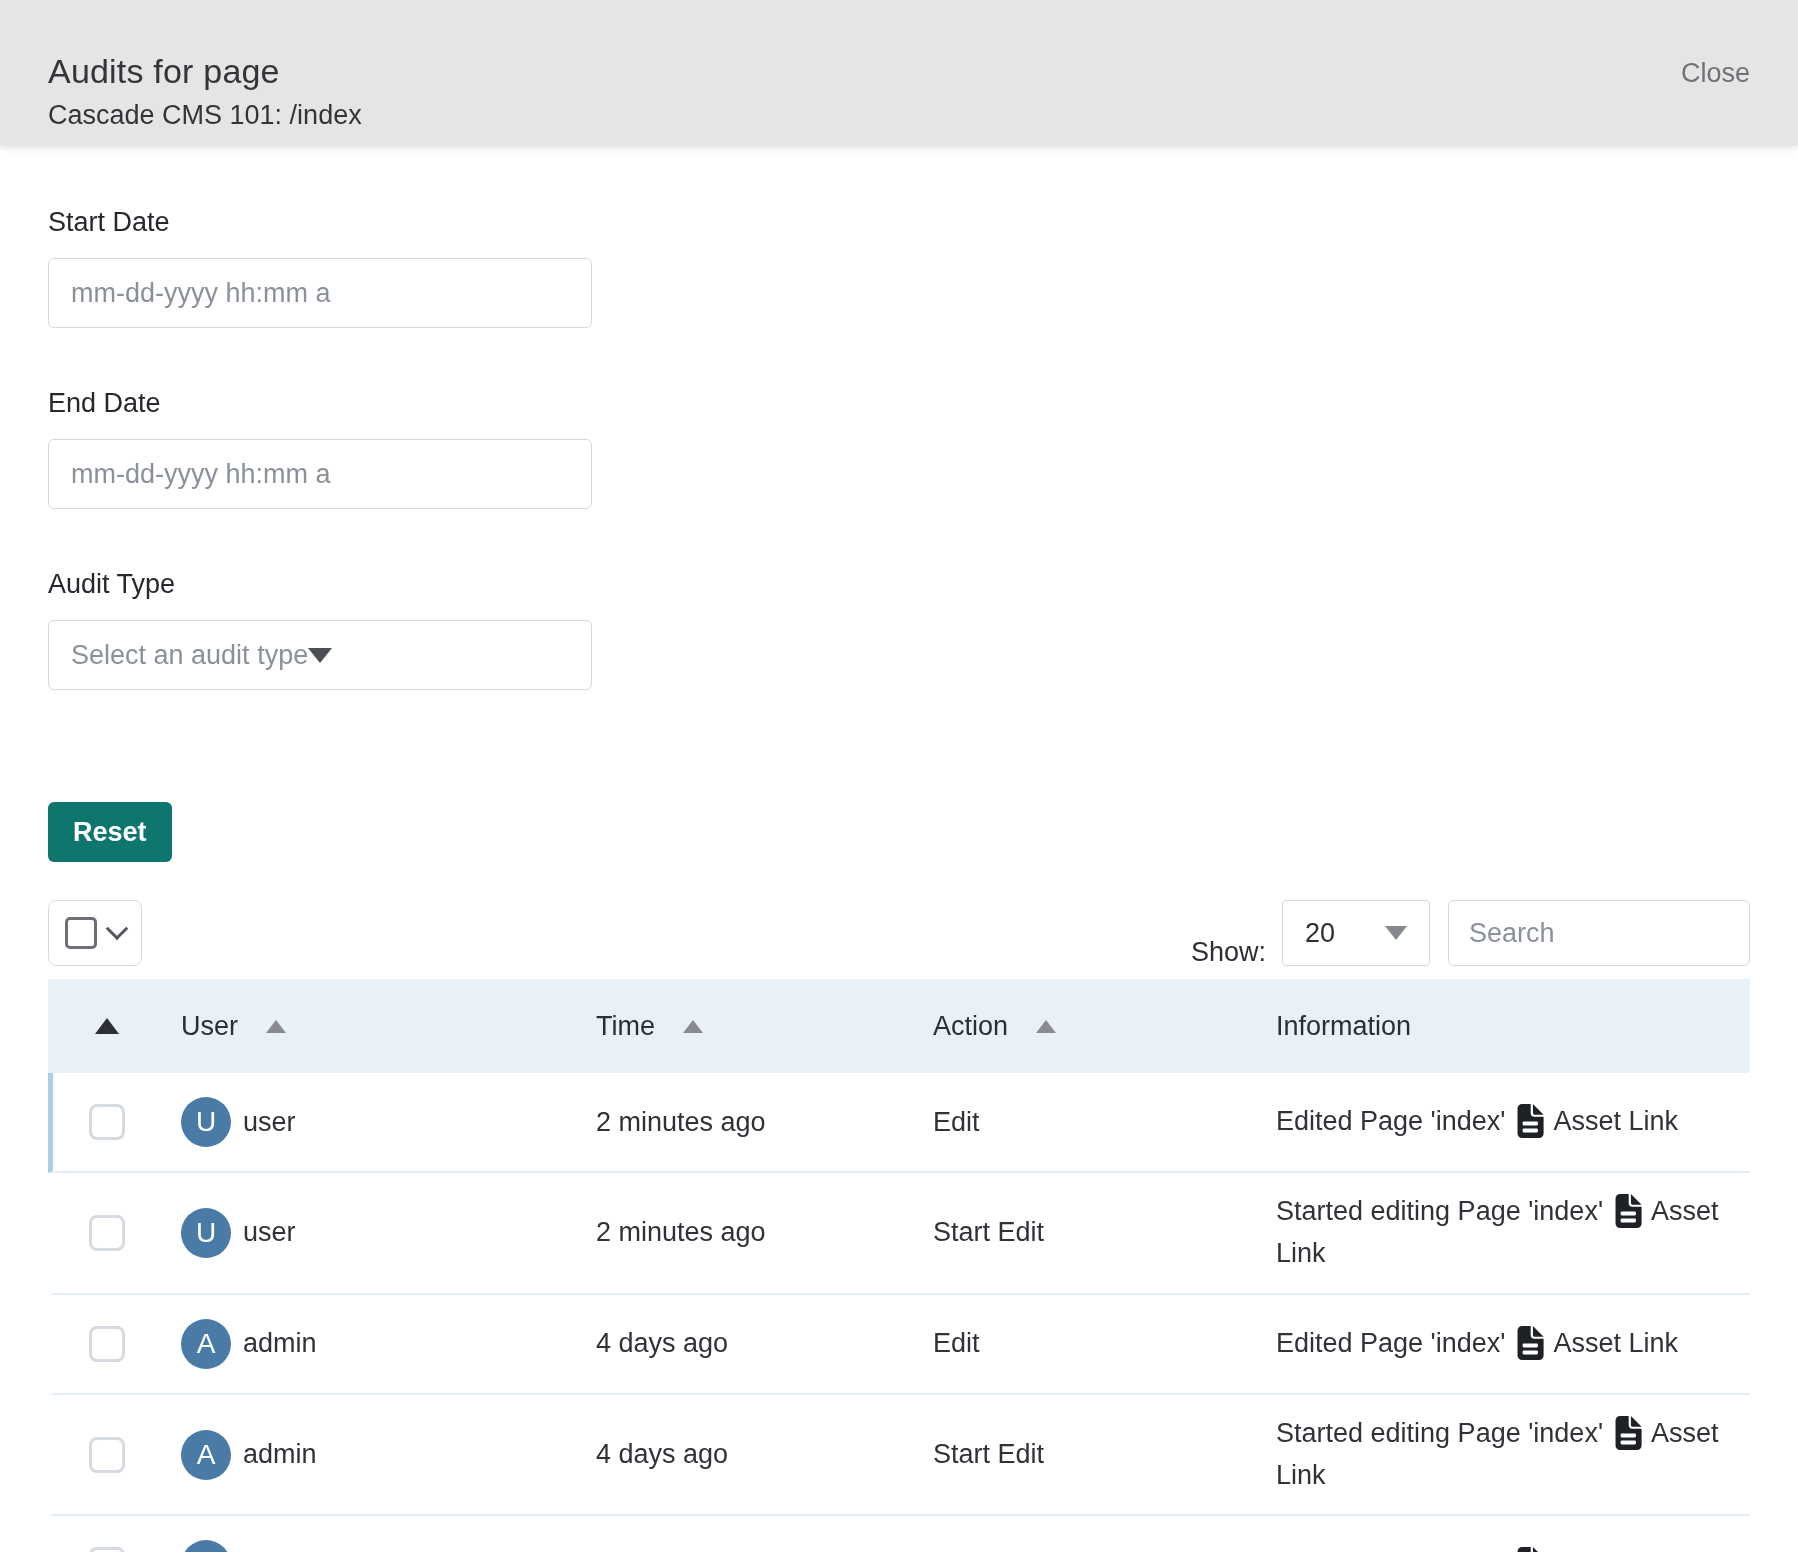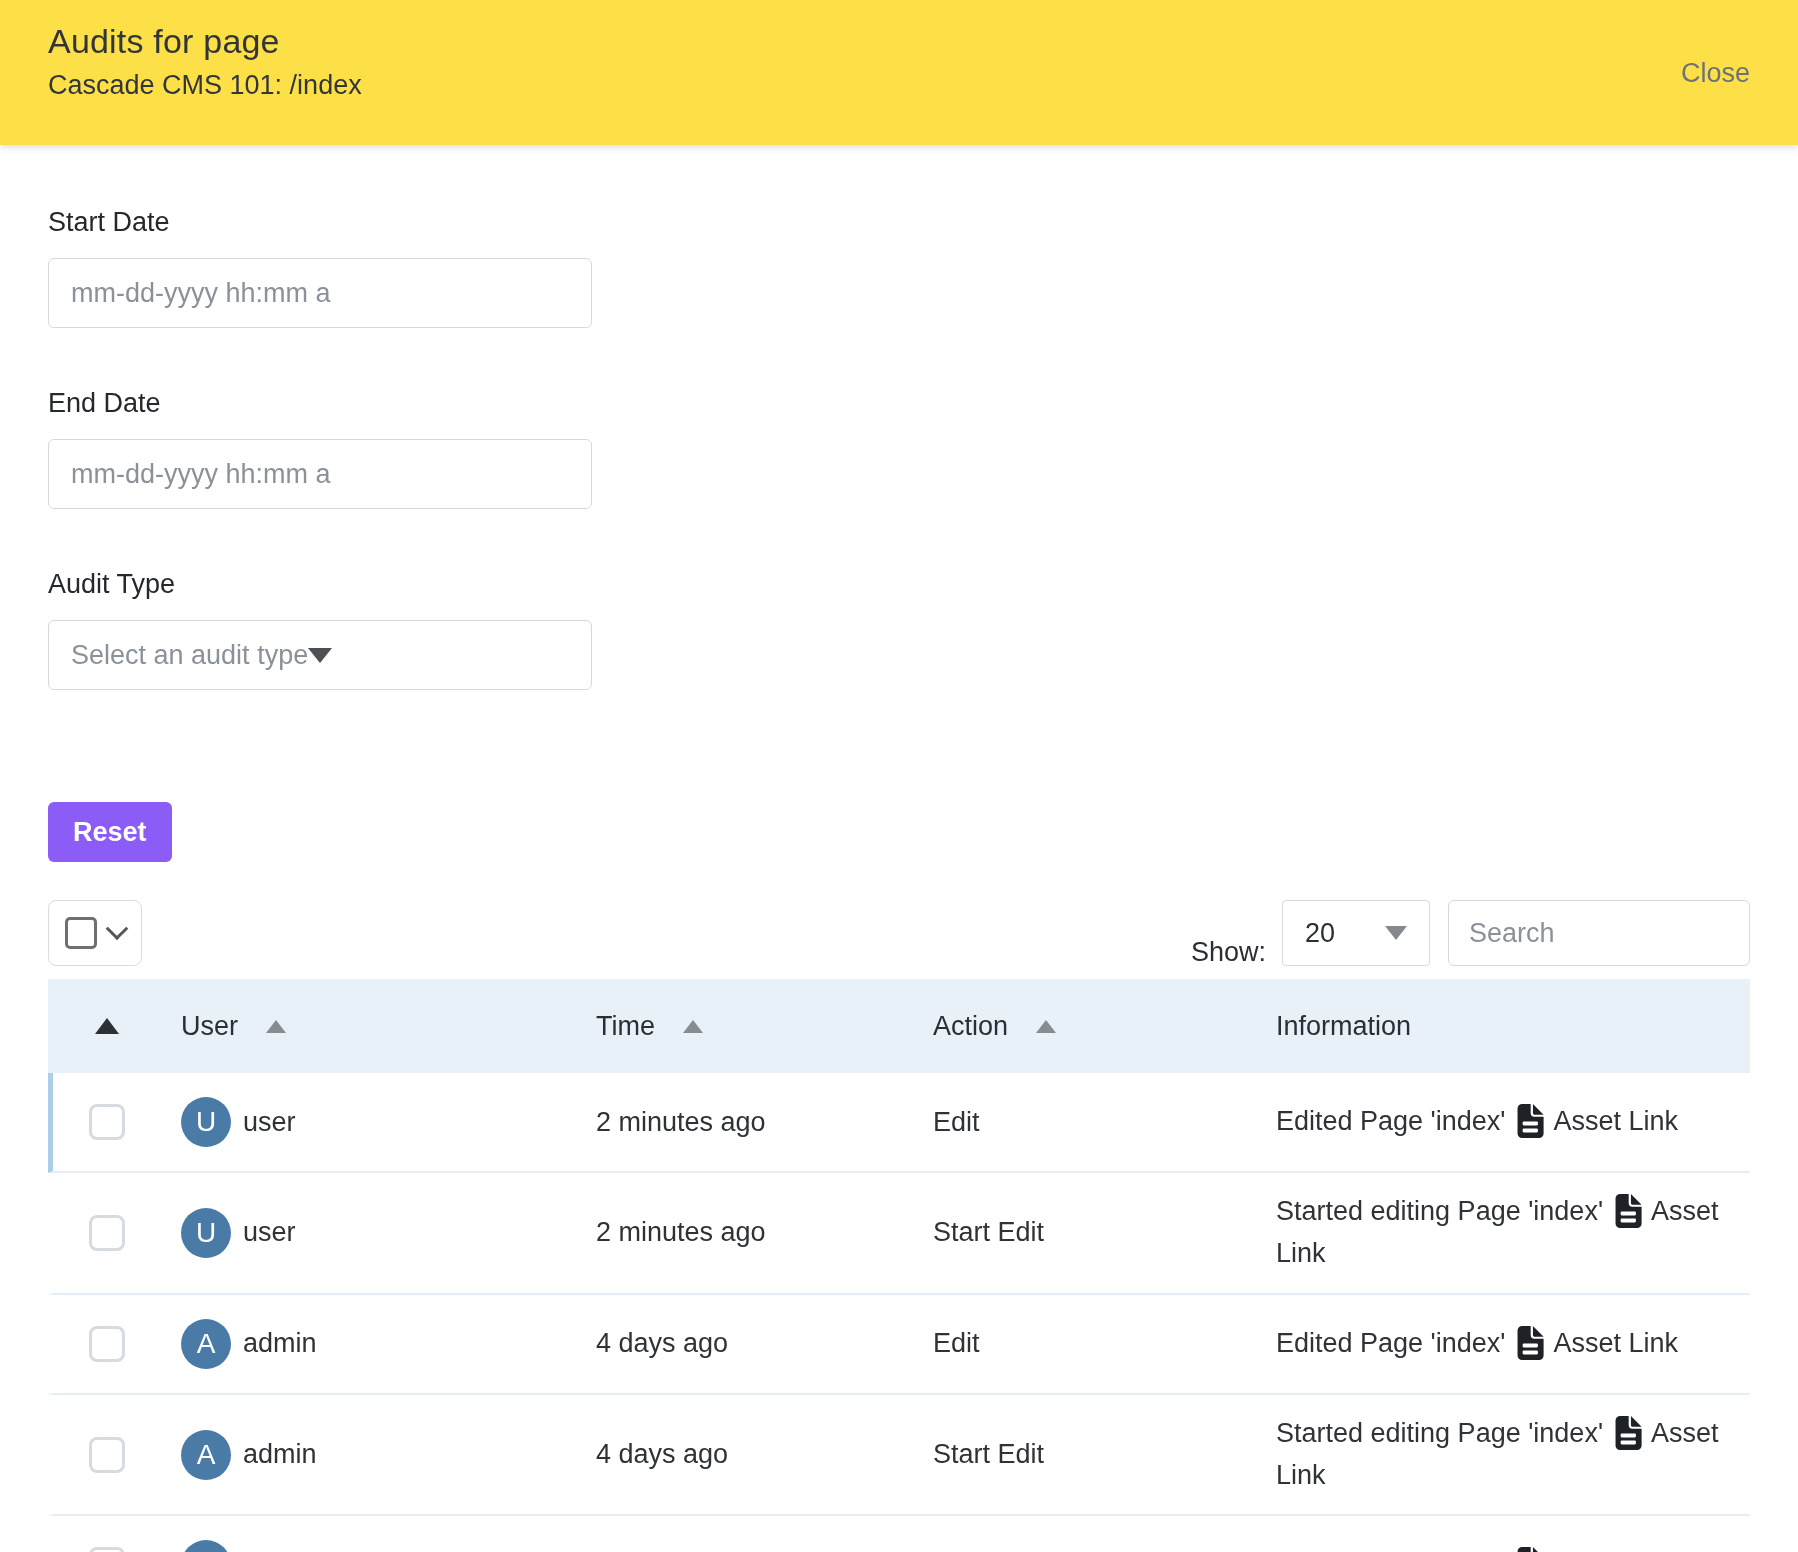--- a/index.html
+++ b/index.html
@@ -3,22 +3,22 @@
 <meta charset="utf-8">
 <style>
   * { margin: 0; padding: 0; box-sizing: border-box; }
   html, body { width: 1798px; height: 1552px; overflow: hidden; background: #fff; }
   body { font-family: "Liberation Sans", sans-serif; color: #2f3237; }
 
   
   .modal-header {
     position: relative;
     height: 145px;
-    background: #fde047;
-    padding: 22px 48px 0 48px;
+    background: #e5e5e5;
+    padding: 52px 48px 0 48px;
     box-shadow: 0 3px 6px rgba(110,120,140,0.22);
   }
   .modal-title { font-size: 34px; font-weight: 400; color: #323539; letter-spacing: 0.2px; }
   .modal-subtitle { font-size: 27px; font-weight: 400; color: #323539; margin-top: 9px; }
   .close-btn {
     position: absolute; right: 48px; top: 58px;
     background: none; border: none; cursor: pointer;
     font-family: inherit; font-size: 27px; color: #6e7277;
   }
 
@@ -38,21 +38,21 @@
   .select-placeholder { color: #8b9199; }
   .tri-down {
     width: 0; height: 0;
     border-left: 12px solid transparent; border-right: 12px solid transparent;
     border-top: 15px solid #4c5054;
   }
   .tri-down.gray { border-left-width: 11px; border-right-width: 11px; border-top: 14px solid #85898e; }
   .reset-btn {
     margin-top: 52px;
     height: 60px; padding: 0 25px;
-    background: #8b5cf6; color: #fff;
+    background: #0f766e; color: #fff;
     border: none; border-radius: 6px; cursor: pointer;
     font-family: inherit; font-size: 27px; font-weight: 600;
   }
 
   
   .toolbar { margin-top: 36px; display: flex; align-items: center; justify-content: space-between; }
   .bulk-btn {
     width: 94px; height: 66px; background: #fff;
     border: 1.5px solid #d8dce1; border-radius: 8px; cursor: pointer;
     display: flex; align-items: center; justify-content: center; gap: 12px;

